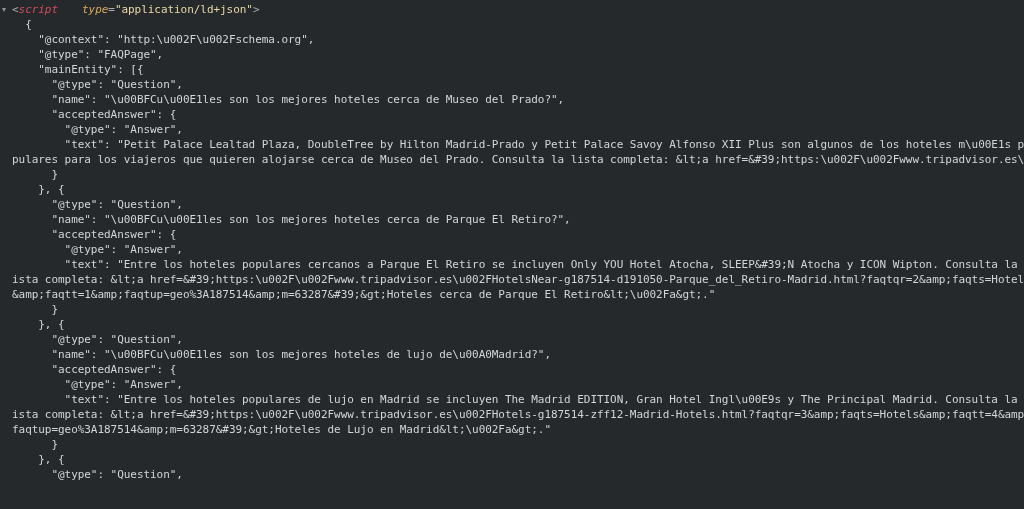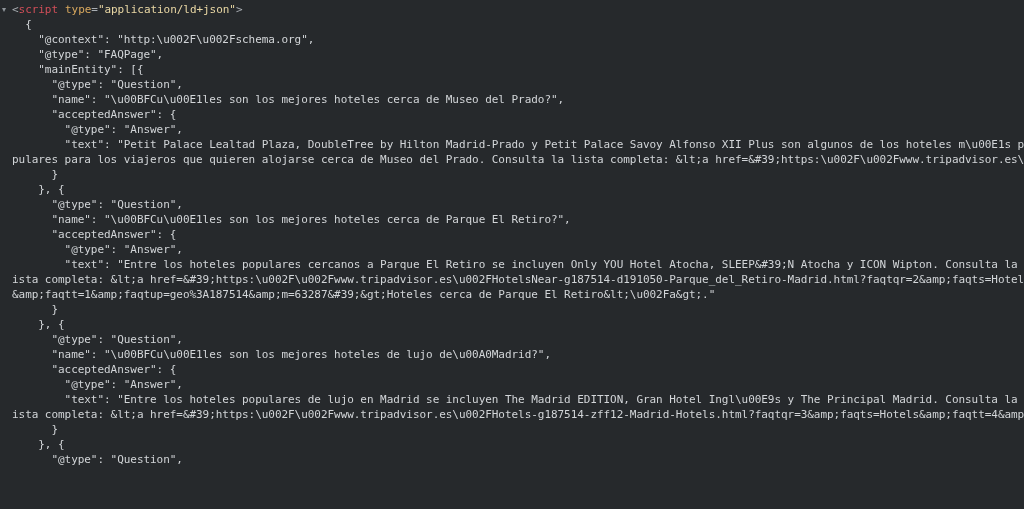--- a/index.html
+++ b/index.html
@@ -31,22 +31,22 @@
   .tag-line { position: relative; white-space: pre; }
   .twisty {
     position: absolute;
     left: -10px;
     top: 1px;
     font-size: 8px;
     line-height: 13px;
     color: #8f959a;
     font-family: "DejaVu Sans", sans-serif;
   }
-  .tag   { color: #cf4e58; }
-  .attr  { color: #d8a85e; margin-left: 7px; }
+  .tag   { color: #cf4e58; font-style: italic; }
+  .attr  { color: #d8a85e; margin-left: 24px; font-style: italic; }
   .punct { color: #a9aeb3; }
   .attr-value { color: #e9d7a4; }
 </style>
 </head>
 <body>
 
 <div class="code-panel">
     <div class="code-line tag-line"><span class="twisty">▾</span><span class="punct">&lt;</span><span class="tag">script</span><span class="attr">type</span><span class="punct">=</span><span class="attr-value">"application/ld+json"</span><span class="punct">&gt;</span></div>
     <div id="json-lines">
       <div class="code-line">  {</div>
@@ -69,17 +69,18 @@
       <div class="code-line">ista completa: &amp;lt;a href=&amp;#39;https:\u002F\u002Fwww.tripadvisor.es\u002FHotelsNear-g187514-d191050-Parque_del_Retiro-Madrid.html?faqtqr=2&amp;amp;faqts=Hotels</div>
       <div class="code-line">&amp;amp;faqtt=1&amp;amp;faqtup=geo%3A187514&amp;amp;m=63287&amp;#39;&amp;gt;Hoteles cerca de Parque El Retiro&amp;lt;\u002Fa&amp;gt;."</div>
       <div class="code-line">      }</div>
       <div class="code-line">    }, {</div>
       <div class="code-line">      "@type": "Question",</div>
       <div class="code-line">      "name": "\u00BFCu\u00E1les son los mejores hoteles de lujo de\u00A0Madrid?",</div>
       <div class="code-line">      "acceptedAnswer": {</div>
       <div class="code-line">        "@type": "Answer",</div>
       <div class="code-line">        "text": "Entre los hoteles populares de lujo en Madrid se incluyen The Madrid EDITION, Gran Hotel Ingl\u00E9s y The Principal Madrid. Consulta la l</div>
       <div class="code-line">ista completa: &amp;lt;a href=&amp;#39;https:\u002F\u002Fwww.tripadvisor.es\u002FHotels-g187514-zff12-Madrid-Hotels.html?faqtqr=3&amp;amp;faqts=Hotels&amp;amp;faqtt=4&amp;amp;</div>
+      <div class="code-line">faqtup=geo%3A187514&amp;amp;m=63287&amp;#39;&amp;gt;Hoteles de Lujo en Madrid&amp;lt;\u002Fa&amp;gt;."</div>
       <div class="code-line">      }</div>
       <div class="code-line">    }, {</div>
       <div class="code-line">      "@type": "Question",</div>
     </div>
   </div>
 
 </body></html>

